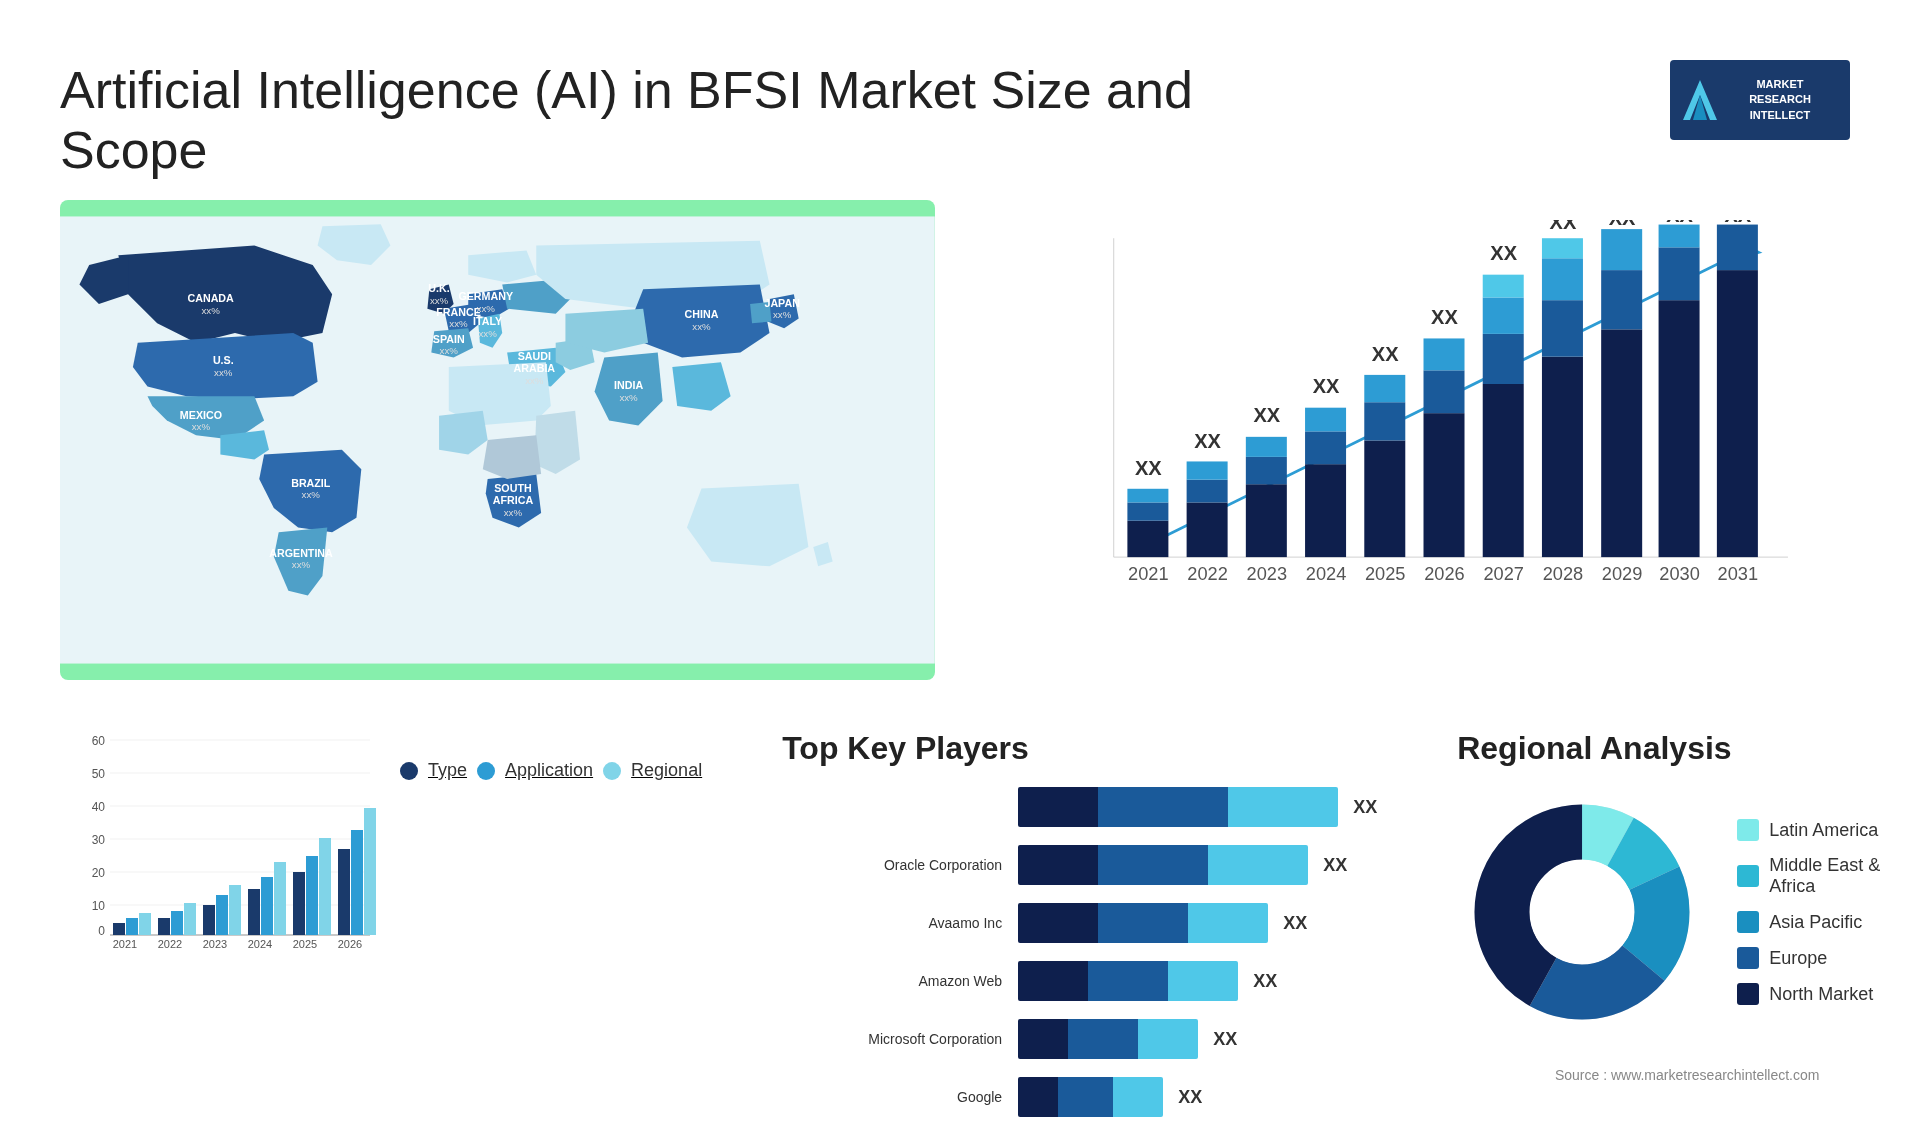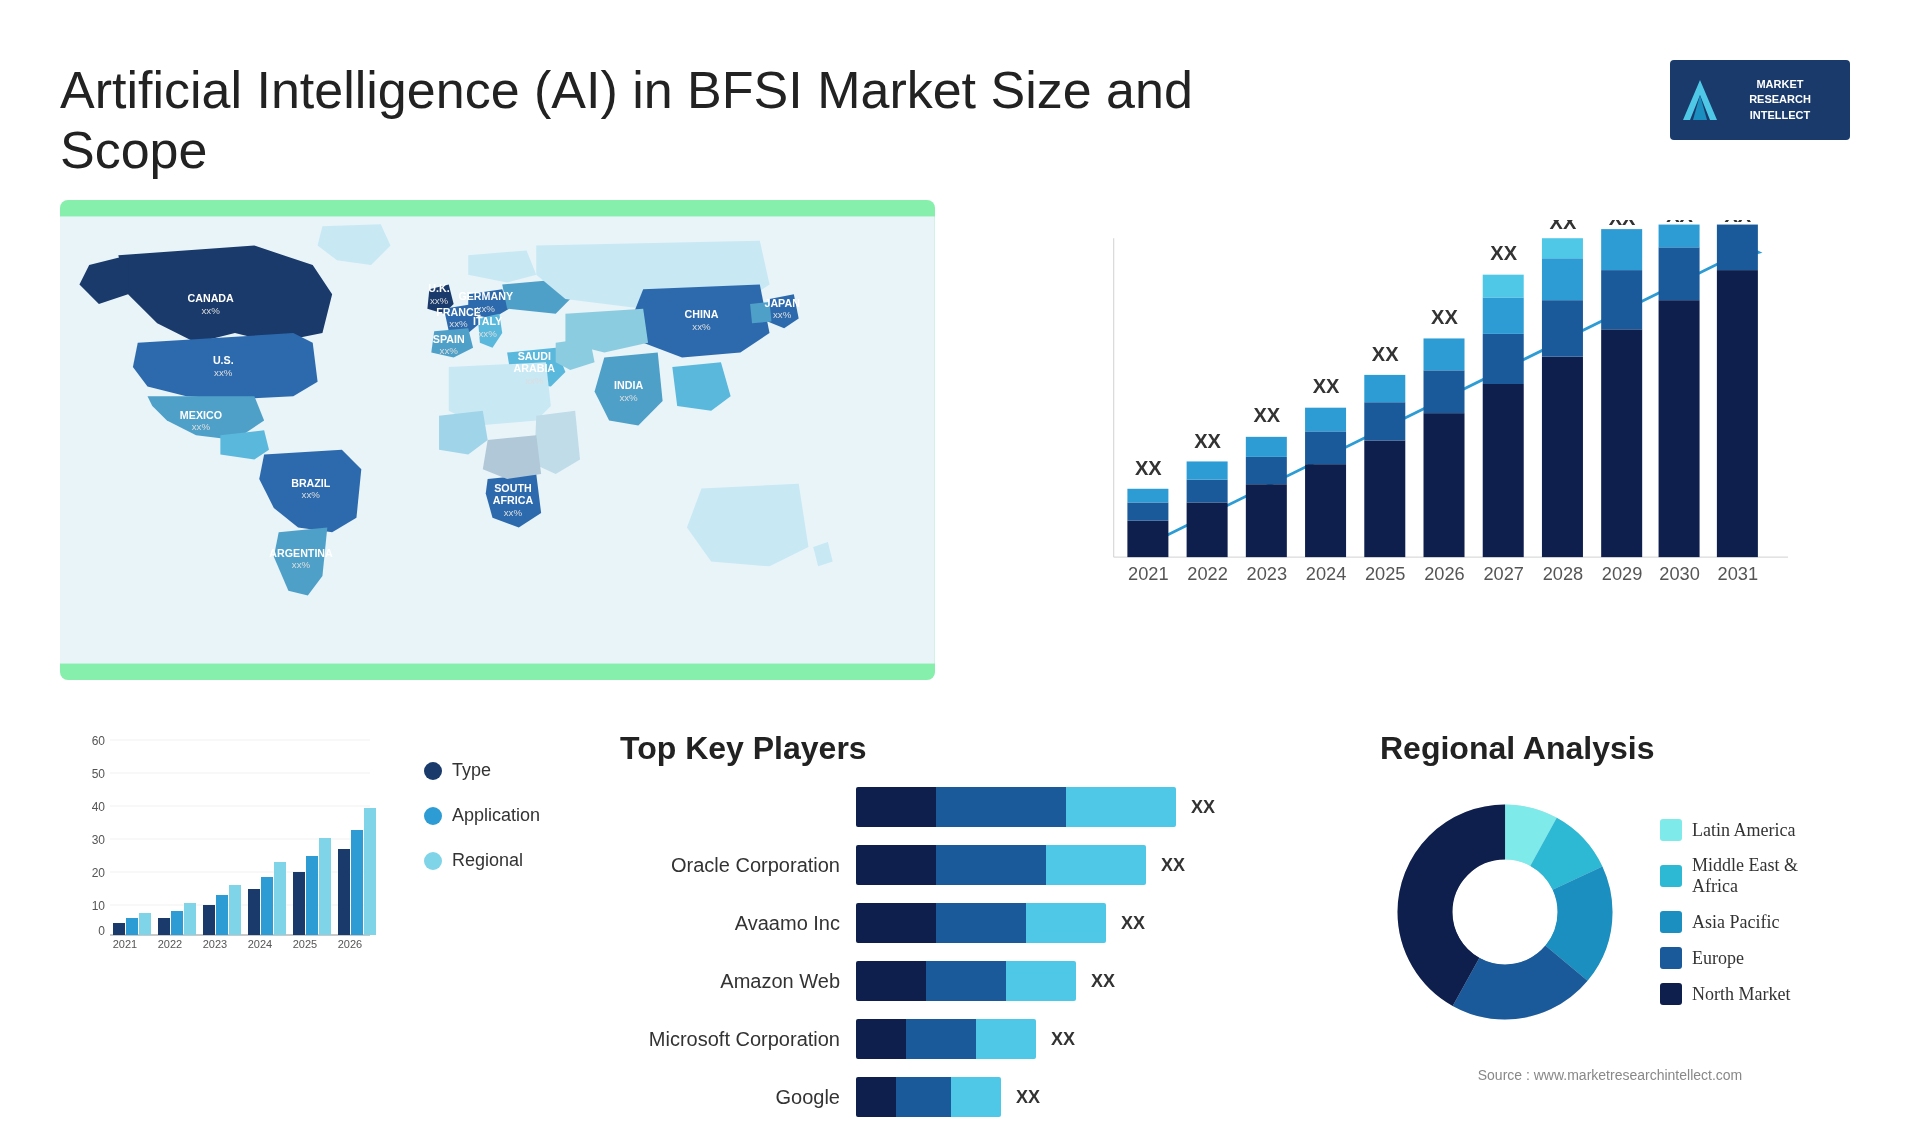--- a/index.html
+++ b/index.html
@@ -102,23 +102,24 @@
     }
     .section-title {
       font-size: 32px;
       font-weight: 700;
       color: #222;
       margin-bottom: 20px;
     }
     
     .legend {
       display: flex;
-      flex-direction: column;
-      gap: 24px;
+      flex-direction: row;
+      gap: 10px;
       margin-top: 10px;
+      text-decoration: underline;
     }
     .legend-item {
       display: flex;
       align-items: center;
       gap: 10px;
       font-size: 18px;
       color: #333;
     }
     .legend-dot {
       width: 18px;
@@ -133,21 +134,21 @@
       gap: 18px;
       margin-top: 10px;
     }
     .player-row {
       display: flex;
       align-items: center;
       gap: 16px;
     }
     .player-name {
       width: 220px;
-      font-size: 20px;
+      font-size: 14px;
       color: #333;
       text-align: right;
       flex-shrink: 0;
     }
     .player-bar-area {
       flex: 1;
       display: flex;
       align-items: center;
       gap: 10px;
     }
@@ -181,21 +182,20 @@
       display: flex;
       flex-direction: column;
       gap: 14px;
     }
     .regional-legend-item {
       display: flex;
       align-items: center;
       gap: 10px;
       font-size: 18px;
       color: #333;
-      font-family: Liberation Serif, serif;
     }
     .regional-legend-color {
       width: 22px;
       height: 22px;
       border-radius: 3px;
       flex-shrink: 0;
     }
     
     .source-text {
       font-size: 14px;

